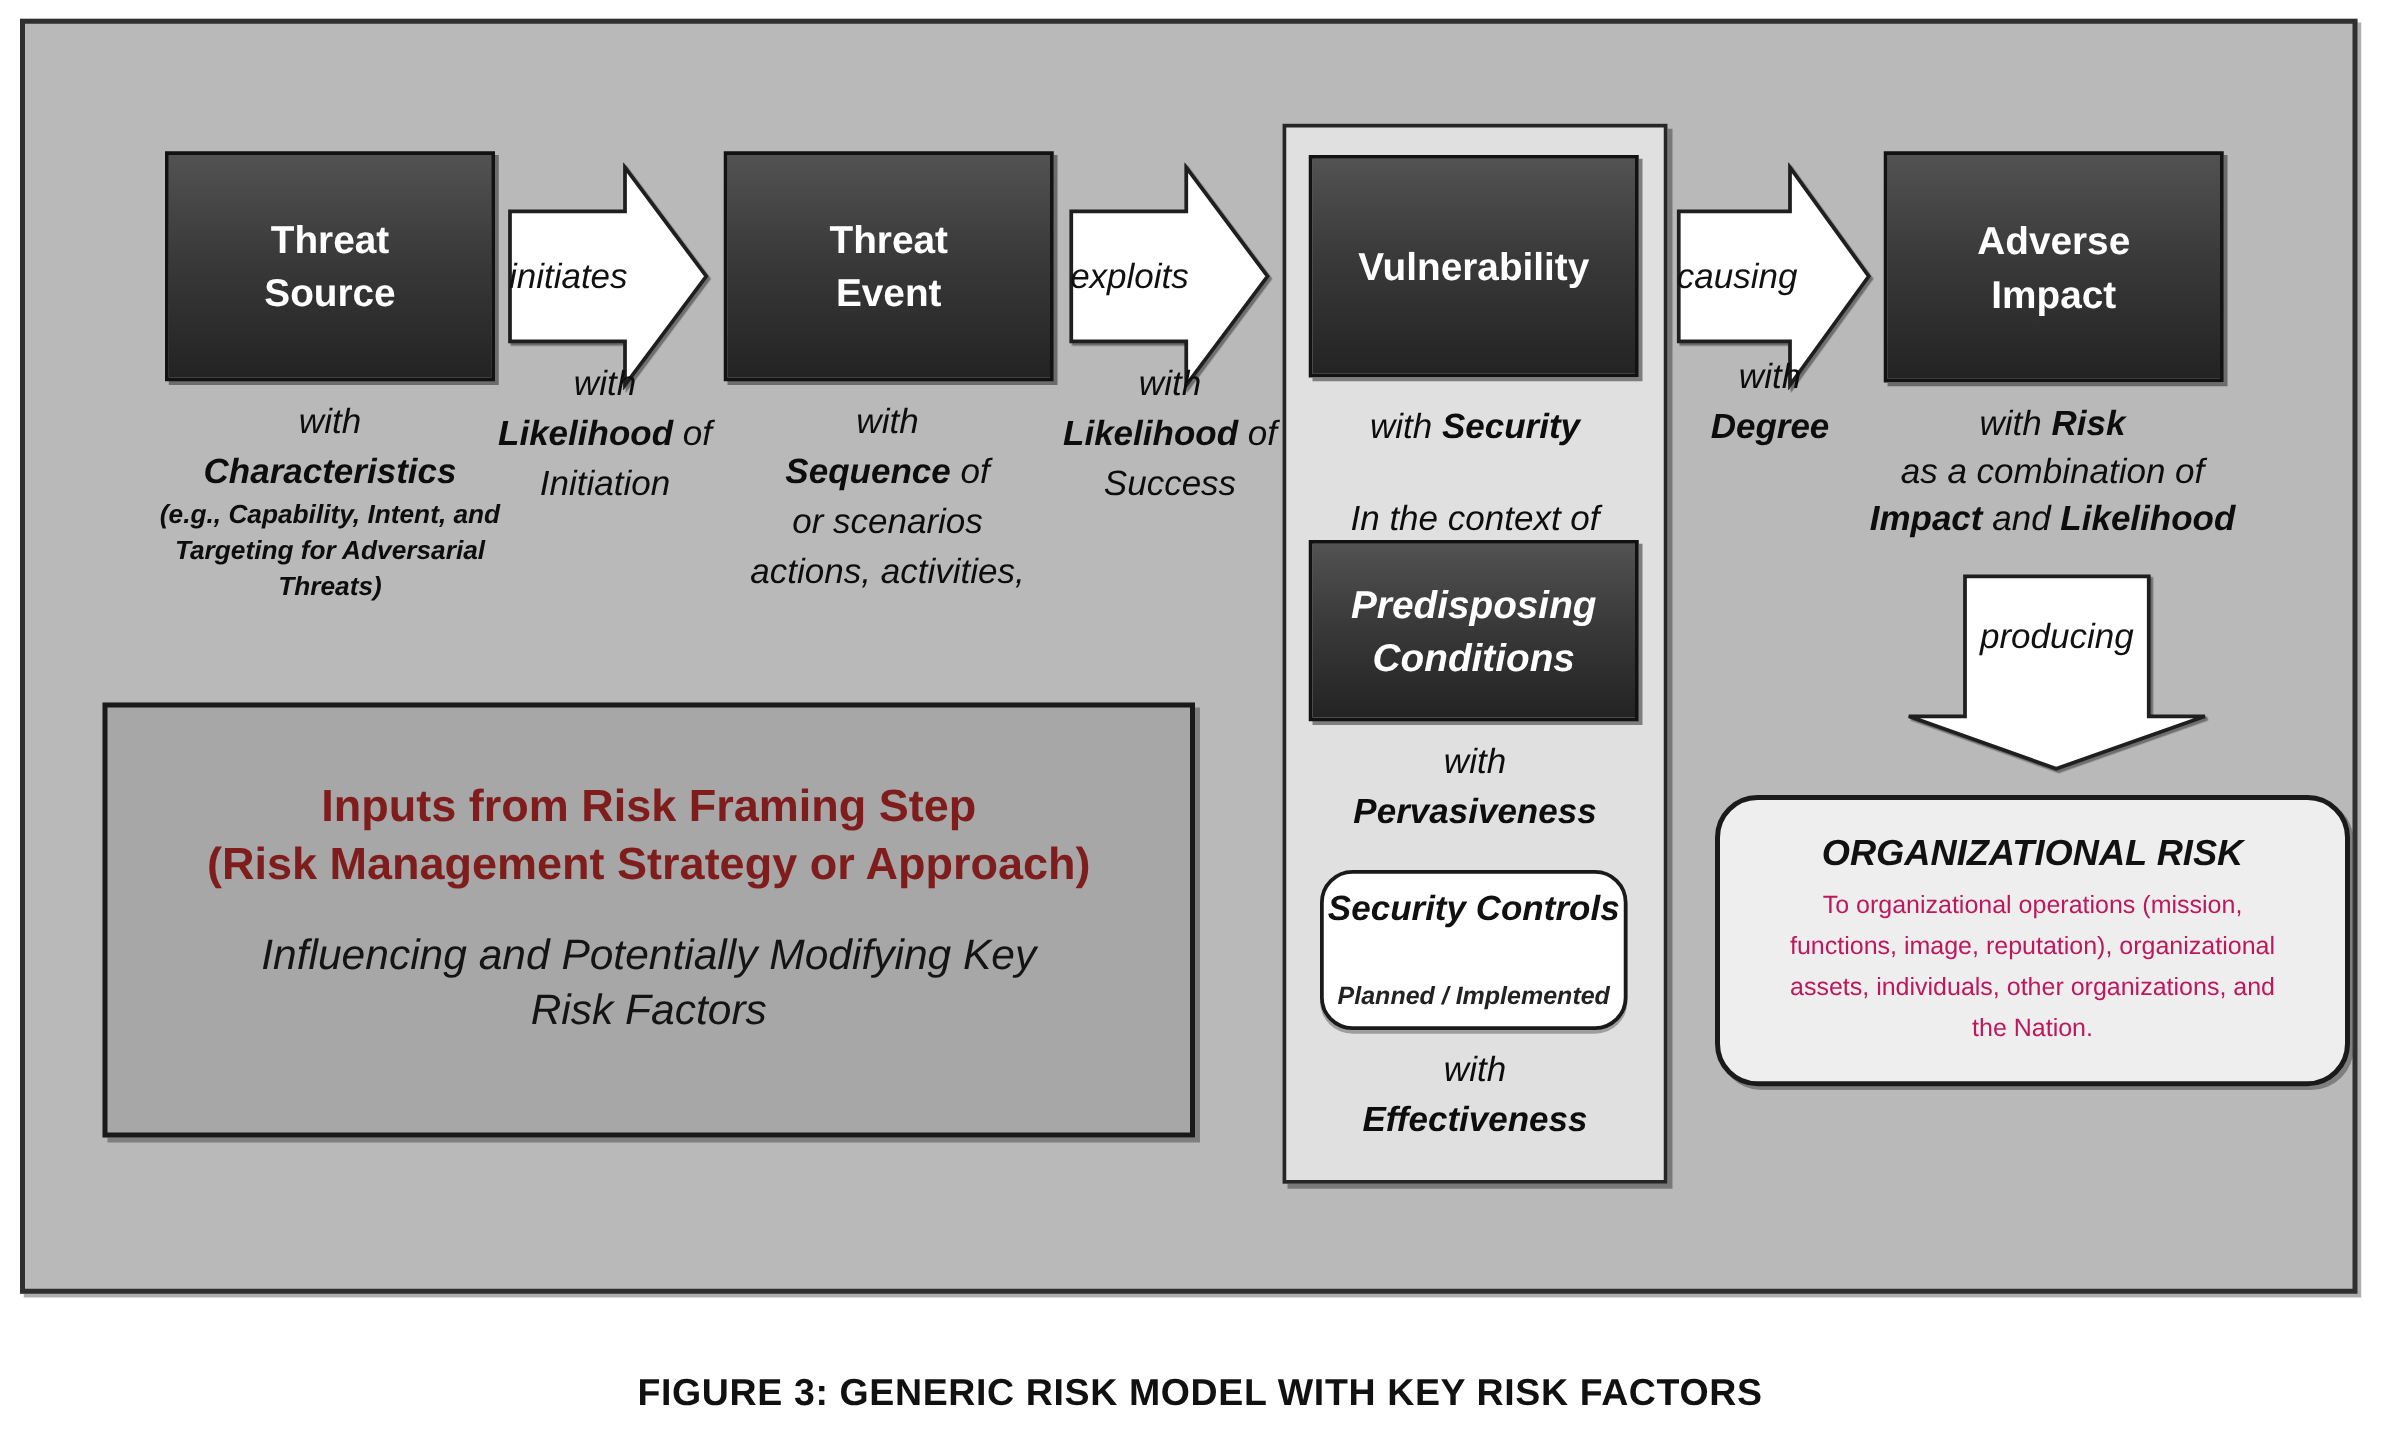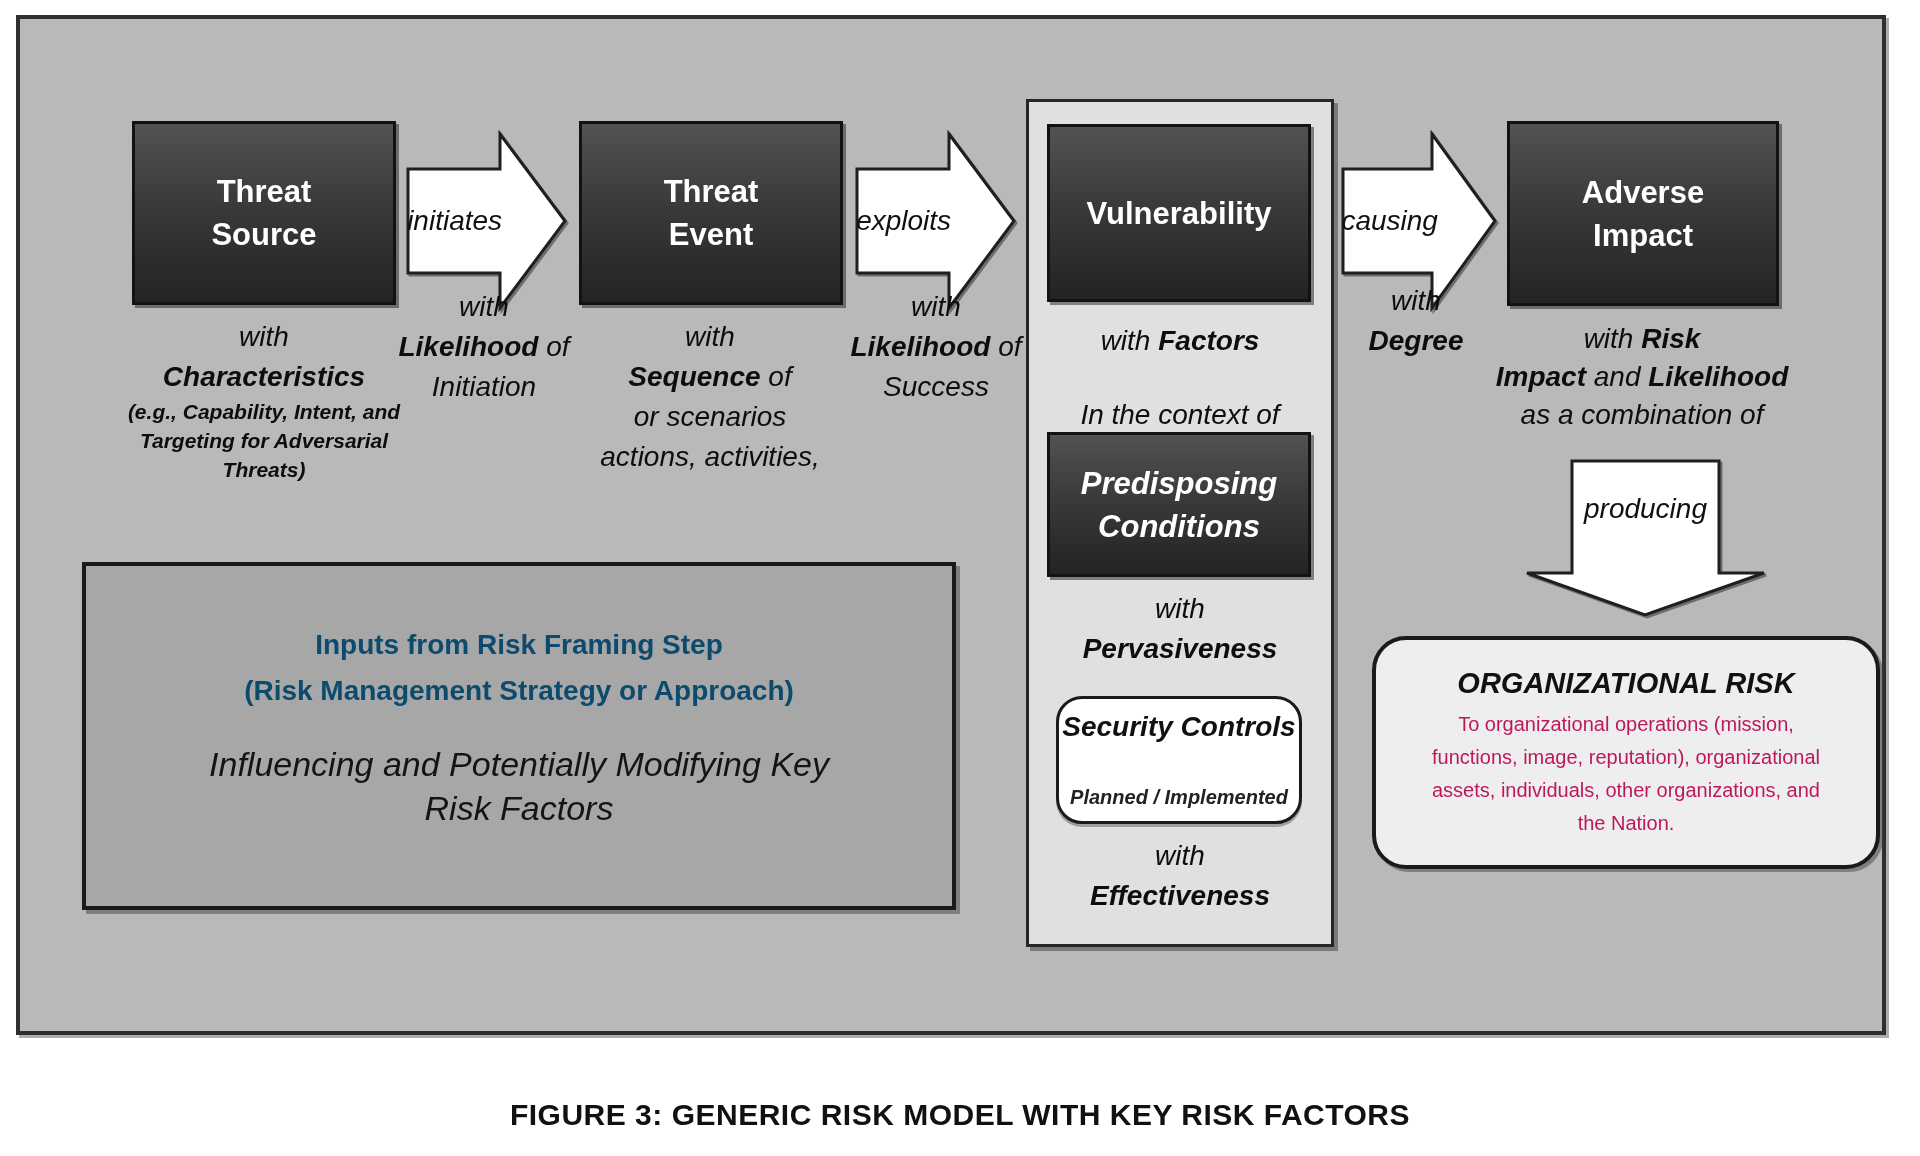--- a/index.html
+++ b/index.html
@@ -43,21 +43,21 @@
     padding-top:26px;
   }
   .org-title{font-size:29px;font-weight:bold;font-style:italic;color:#111;line-height:34px;margin-bottom:8px;}
   .org-body{font-size:20px;line-height:33px;color:#be185d;}
   
   .inputs-box{
     background:#a7a7a7;border:4px solid #1a1a1a;
     box-shadow:4px 4px 0 rgba(70,70,70,0.5);
     text-align:center;padding-top:56px;
   }
-  .inputs-bold{font-size:28px;font-weight:bold;line-height:46px;color:#0c4a6e;}
+  .inputs-bold{font-size:36px;font-weight:bold;line-height:46px;color:#7f1d1d;}
   .inputs-italic{font-size:34px;font-style:italic;line-height:44px;color:#141414;margin-top:28px;}
   
   .ann{text-align:center;color:#0d0d0d;}
   .ann-line{font-size:28px;line-height:40px;font-style:italic;}
   .ann-note{font-size:21px;line-height:29px;font-style:italic;font-weight:bold;}
   .b{font-weight:bold;}
   
   .arrow{display:block;}
   .arrow svg{display:block;filter:drop-shadow(2px 2px 0 rgba(50,50,50,0.55));}
   .arrow-label{
@@ -124,21 +124,21 @@
       <div class="ann-line"><span class="b">Likelihood</span><span> of</span></div>
       <div class="ann-line">Success</div>
     </div>
 
     <div class="abs panel" style="left:1006px;top:80px;width:308px;height:848px;"></div>
 
     <div class="abs dark-box" style="left:1027px;top:105px;width:264px;height:178px;">
       <span class="bl">Vulnerability</span>
     </div>
     <div class="abs ann" style="left:1006px;top:302px;width:308px;">
-      <div class="ann-line"><span>with </span><span class="b">Factors</span></div>
+      <div class="ann-line"><span>with </span><span class="b">Security</span></div>
     </div>
     <div class="abs ann" style="left:1006px;top:376px;width:308px;">
       <div class="ann-line">In the context of</div>
     </div>
     <div class="abs dark-box italic-box" style="left:1027px;top:413px;width:264px;height:145px;">
       <span class="bl">Predisposing</span>
       <span class="bl">Conditions</span>
     </div>
     <div class="abs ann" style="left:1006px;top:570px;width:308px;">
       <div class="ann-line">with</div>
@@ -163,22 +163,22 @@
       <div class="ann-line">with</div>
       <div class="ann-line b">Degree</div>
     </div>
 
     <div class="abs dark-box" style="left:1487px;top:102px;width:272px;height:185px;">
       <span class="bl">Adverse</span>
       <span class="bl">Impact</span>
     </div>
     <div class="abs ann" style="left:1452px;top:301px;width:340px;">
       <div class="ann-line" style="line-height:38px;"><span>with </span><span class="b">Risk</span></div>
+      <div class="ann-line" style="line-height:38px;">as a combination of</div>
       <div class="ann-line" style="line-height:38px;"><span class="b">Impact</span><span> and </span><span class="b">Likelihood</span></div>
-      <div class="ann-line" style="line-height:38px;">as a combination of</div>
     </div>
 
     <div class="abs arrow arrow-down" style="left:1504px;top:440px;width:243px;height:160px;">
       <svg width="243" height="160" viewBox="0 0 243 160">
         <polygon points="48,2 195,2 195,114 240,114 121,156 3,114 48,114" fill="#ffffff" stroke="#1f1f1f" stroke-width="3" stroke-linejoin="miter"></polygon>
       </svg>
       <span class="arrow-label">producing</span>
     </div>
 
     <div class="abs org-box" style="left:1352px;top:617px;width:508px;height:233px;">

